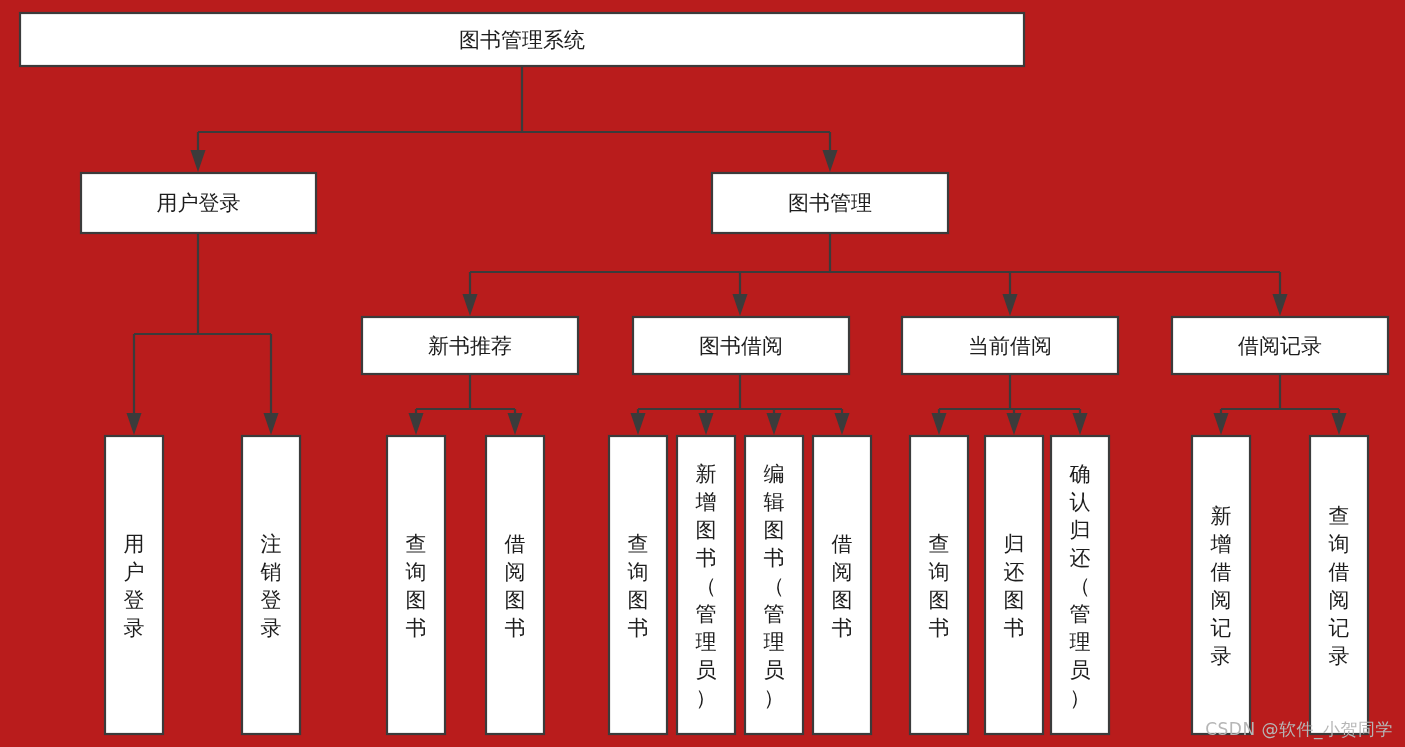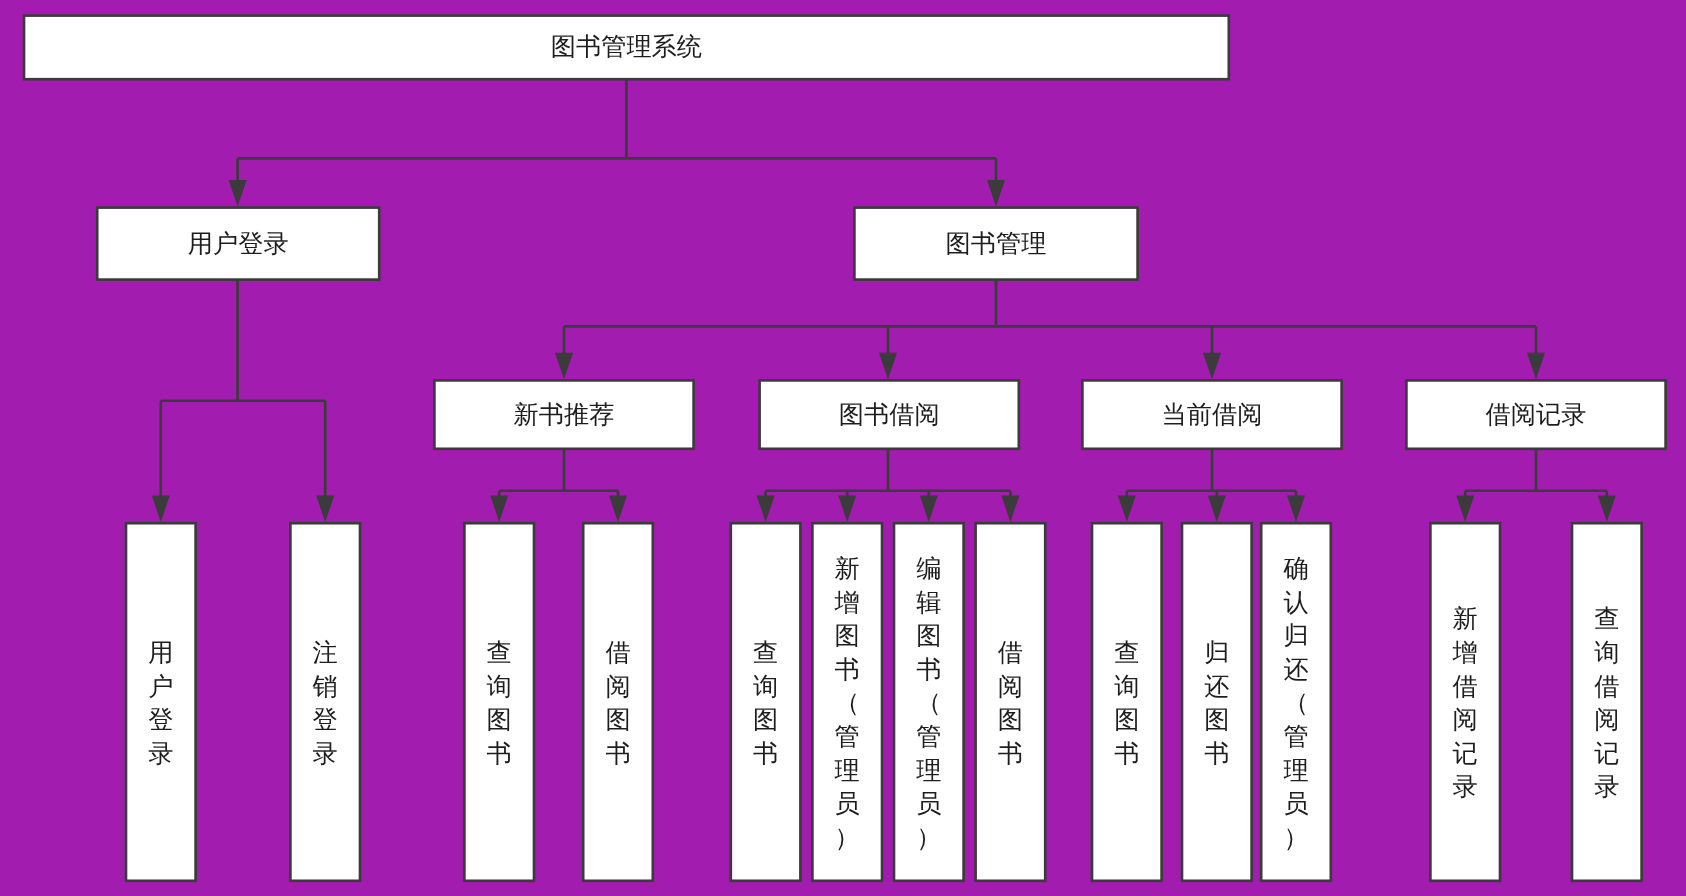--- a/index.html
+++ b/index.html
@@ -11,21 +11,21 @@
   body {
     width: 1405px;
     height: 747px;
     font-family: "DejaVu Sans", "Liberation Sans", sans-serif;
     overflow: hidden;
   }
   #diagram-root {
     position: relative;
     width: 1405px;
     height: 747px;
-    background: #a21caf;
+    background: #b91c1c;
   }
   svg#flow-svg {
     position: absolute;
     left: 0;
     top: 0;
     width: 1405px;
     height: 747px;
     display: block;
   }
   .node-box {
@@ -217,13 +217,14 @@
         <g>
           <rect x="1192" y="436" width="58" height="298" class="node-box"></rect>
           <text x="1221" y="522.84" class="node-label-vertical"><tspan x="1221" dy="0">新</tspan><tspan x="1221" dy="28">增</tspan><tspan x="1221" dy="28">借</tspan><tspan x="1221" dy="28">阅</tspan><tspan x="1221" dy="28">记</tspan><tspan x="1221" dy="28">录</tspan></text>
         </g>
         <g>
           <rect x="1310" y="436" width="58" height="298" class="node-box"></rect>
           <text x="1339" y="522.84" class="node-label-vertical"><tspan x="1339" dy="0">查</tspan><tspan x="1339" dy="28">询</tspan><tspan x="1339" dy="28">借</tspan><tspan x="1339" dy="28">阅</tspan><tspan x="1339" dy="28">记</tspan><tspan x="1339" dy="28">录</tspan></text>
         </g>
       </g>
   </svg>
+  <div class="watermark">CSDN @软件_小贺同学</div>
 </div>
 
 </body></html>

